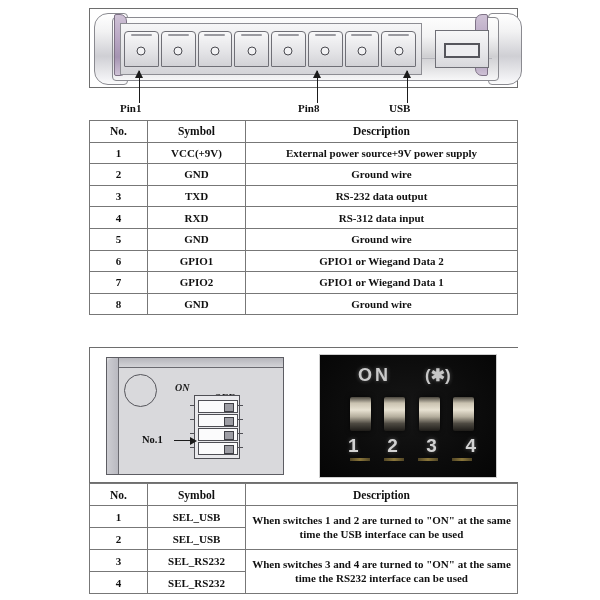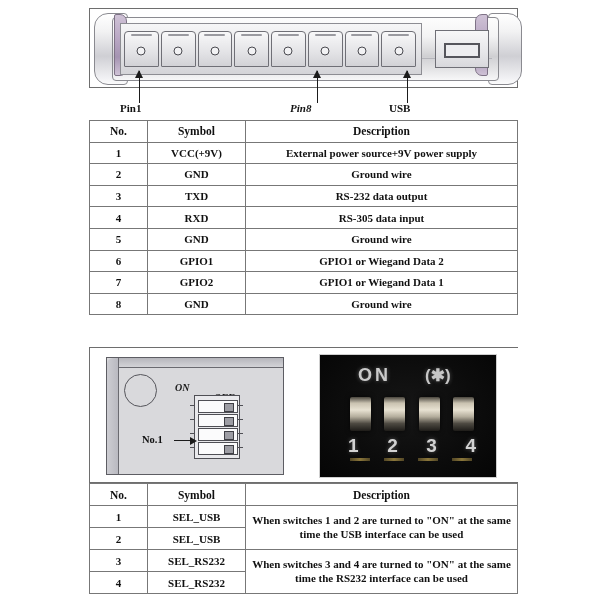--- a/index.html
+++ b/index.html
@@ -247,21 +247,21 @@
 
       <div class="usb-port">
         <div class="usb-slot"></div>
       </div>
 
       <div class="arrow" style="left:49px;top:62px;height:32px;"></div>
       <div class="arrow" style="left:227px;top:62px;height:32px;"></div>
       <div class="arrow" style="left:317px;top:62px;height:32px;"></div>
 
       <div class="callout-label" style="left:30px;top:93px;">Pin1</div>
-      <div class="callout-label" style="left:200px;top:93px;font-style:italic;">Pin8</div>
+      <div class="callout-label" style="left:208px;top:93px;">Pin8</div>
       <div class="callout-label" style="left:299px;top:93px;">USB</div>
     </div>
   </div>
 
   <table class="spec" id="tbl1">
     <colgroup>
         <col style="width:58px">
         <col style="width:98px">
         <col>
       </colgroup>
@@ -284,21 +284,21 @@
           <td>Ground wire</td>
         </tr>
         <tr>
           <td>3</td>
           <td>TXD</td>
           <td>RS-232 data output</td>
         </tr>
         <tr>
           <td>4</td>
           <td>RXD</td>
-          <td>RS-305 data input</td>
+          <td>RS-312 data input</td>
         </tr>
         <tr>
           <td>5</td>
           <td>GND</td>
           <td>Ground wire</td>
         </tr>
         <tr>
           <td>6</td>
           <td>GPIO1</td>
           <td>GPIO1 or Wiegand Data 2</td>

